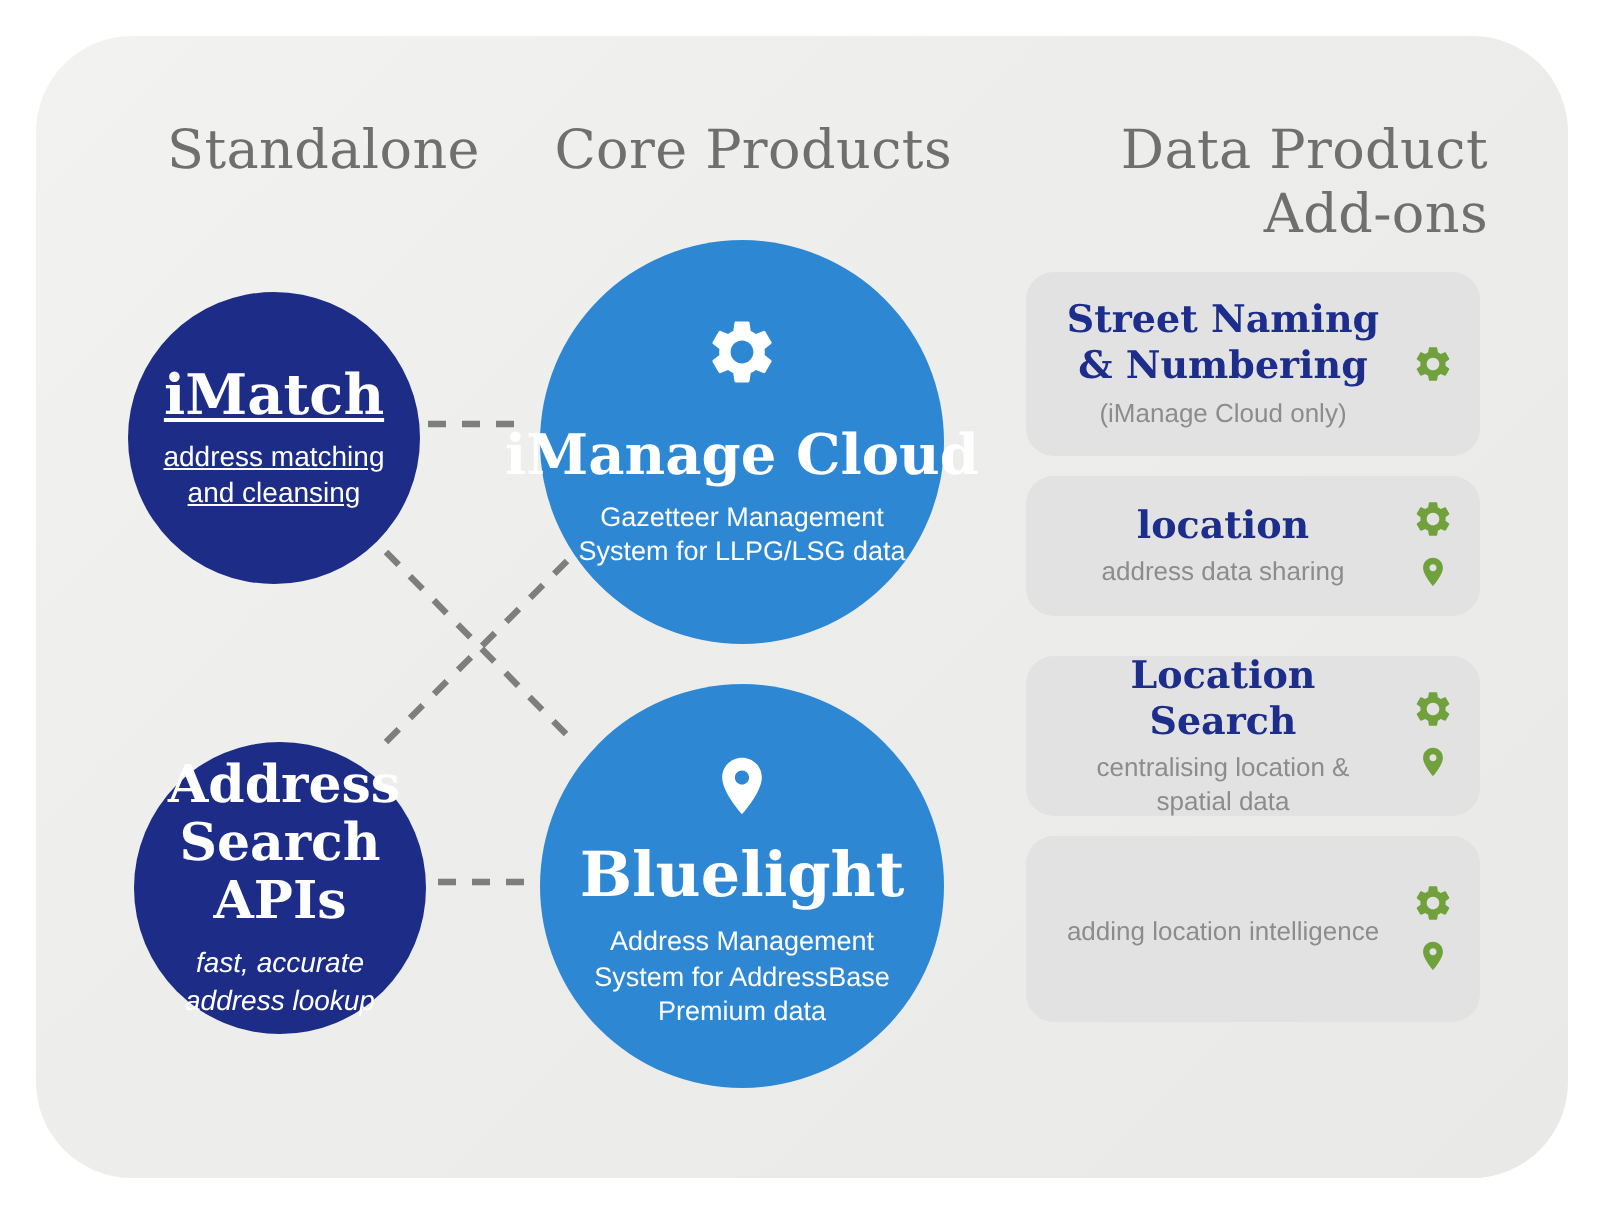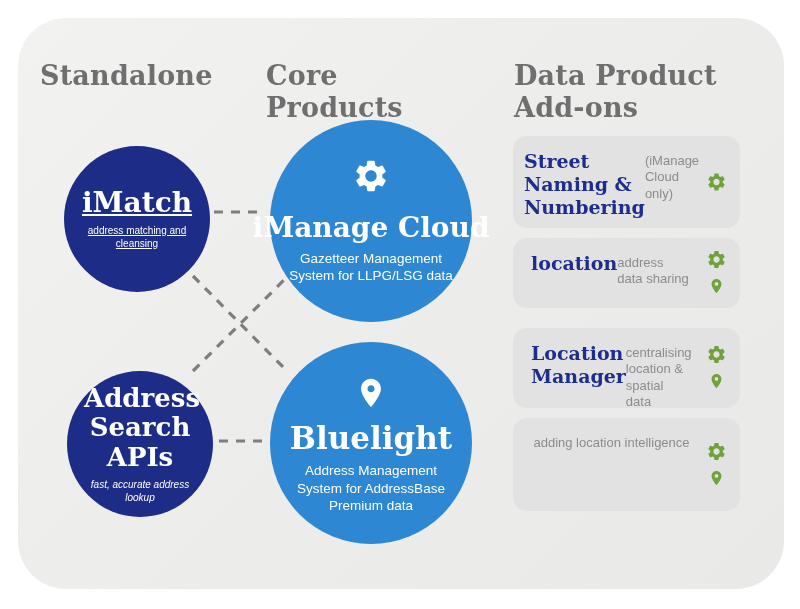--- a/index.html
+++ b/index.html
@@ -4,22 +4,22 @@
 <style>
   * { margin: 0; padding: 0; box-sizing: border-box; }
   html, body { width: 800px; height: 609px; background: #ffffff; overflow: hidden;
     font-family: "Liberation Sans", sans-serif; }
   .stage { position: relative; width: 800px; height: 609px; }
 
   .panel { position: absolute; left: 18px; top: 18px; width: 766px; height: 571px;
     border-radius: 48px;
     background: linear-gradient(135deg, #f2f2f1 0%, #ededec 45%, #e9e9e8 100%); }
 
-  .col-header { position: absolute; text-align: left;
-    font-family: "DejaVu Serif", "Liberation Serif", serif; font-weight: 700;
+  .col-header { position: absolute; text-align: right;
+    font-family: "DejaVu Serif", "Liberation Serif", serif; font-weight: 400;
     font-size: 27px; line-height: 1.18; color: var(--header_text, #6f6f6f);
     letter-spacing: 0.2px; }
   .h-standalone { left: 40px; top: 60px; width: 200px; }
   .h-core { left: 266px; top: 60px; width: 210px; }
   .h-addons { left: 514px; top: 60px; width: 230px; }
 
   .connectors { position: absolute; left: 0; top: 0; width: 800px; height: 609px;
     pointer-events: none; }
 
   .circle { position: absolute; border-radius: 50%; display: flex;
@@ -32,32 +32,32 @@
   .c-apis { left: 67px; top: 371px; width: 146px; height: 146px; justify-content: center; }
   .c-bluelight { left: 270px; top: 342px; width: 202px; height: 202px; }
 
   .circle-title { font-family: "DejaVu Serif", "Liberation Serif", serif;
     font-weight: 700; white-space: nowrap; line-height: 1.05; }
   .c-imatch .circle-title { font-size: 28px; margin-bottom: 6px; }
   .c-imanage .circle-title { font-size: 28px; margin: 18px 0 7px; }
   .c-apis .circle-title { font-size: 26px; white-space: normal; max-width: 112px; line-height: 1.12; margin-bottom: 6px; }
   .c-bluelight .circle-title { font-size: 31px; margin: 7px 0 7px; }
 
-  .circle-sub { font-size: 10px; line-height: 1.3; font-weight: 400; }
+  .circle-sub { font-size: 14px; line-height: 1.3; font-weight: 400; }
   .c-imatch .circle-sub { max-width: 122px; }
   .c-imanage .circle-sub { max-width: 164px; font-size: 13.5px; }
   .c-apis .circle-sub { max-width: 118px; font-style: italic; }
   .c-bluelight .circle-sub { max-width: 170px; font-size: 13.5px; }
 
   .circle-icon svg { display: block; }
 
   .card { position: absolute; left: 513px; width: 227px;
     background: var(--card_bg, #e2e2e2); border-radius: 14px;
-    padding: 14px 48px 14px 18px; display: flex; 
-    justify-content: center; }
+    padding: 14px 48px 14px 18px; display: flex; flex-direction: column;
+    justify-content: center; text-align: center; }
   .card-1 { top: 136px; height: 92px; }
   .card-2 { top: 238px; height: 70px; }
   .card-3 { top: 328px; height: 80px; }
   .card-4 { top: 418px; height: 93px; }
 
   .card-title { font-family: "DejaVu Serif", "Liberation Serif", serif;
     font-weight: 700; font-size: 19px; line-height: 1.22;
     color: var(--navy_text, #1d2d8c); max-width: 168px; }
   .card-sub { font-size: 13px; line-height: 1.25; color: var(--muted_text, #8c8c8c);
     margin-top: 3px; max-width: 170px; }
@@ -140,21 +140,21 @@
       </span>
       <span>
         <svg width="17" height="22" viewBox="0 0 24 24" fill="#71a13d">
           <path d="M12 2C8.13 2 5 5.13 5 9c0 5.25 7 13 7 13s7-7.75 7-13c0-3.87-3.13-7-7-7zm0 9.5c-1.38 0-2.5-1.12-2.5-2.5s1.12-2.5 2.5-2.5 2.5 1.12 2.5 2.5-1.12 2.5-2.5 2.5z"></path>
         </svg>
       </span>
     </div>
   </div>
 
   <div class="card card-3">
-    <div class="card-title">Location Manager</div>
+    <div class="card-title">Location Search</div>
     <div class="card-sub">centralising location &amp; spatial data</div>
     <div class="card-icons">
       <span>
         <svg width="21" height="21" viewBox="0 0 24 24" fill="#71a13d">
           <path d="M19.14 12.94c.04-.3.06-.61.06-.94 0-.32-.02-.64-.07-.94l2.03-1.58c.18-.14.23-.41.12-.61l-1.92-3.32c-.12-.22-.37-.29-.59-.22l-2.39.96c-.5-.38-1.03-.7-1.62-.94l-.36-2.54c-.04-.24-.24-.41-.48-.41h-3.84c-.24 0-.43.17-.47.41l-.36 2.54c-.59.24-1.13.57-1.62.94l-2.39-.96c-.22-.08-.47 0-.59.22L2.74 8.87c-.12.21-.08.47.12.61l2.03 1.58c-.05.3-.09.63-.09.94s.02.64.07.94l-2.03 1.58c-.18.14-.23.41-.12.61l1.92 3.32c.12.22.37.29.59.22l2.39-.96c.5.38 1.03.7 1.62.94l.36 2.54c.05.24.24.41.48.41h3.84c.24 0 .44-.17.47-.41l.36-2.54c.59-.24 1.13-.56 1.62-.94l2.39.96c.22.08.47 0 .59-.22l1.92-3.32c.12-.22.07-.47-.12-.61l-2.01-1.58zM12 15.6c-1.98 0-3.6-1.62-3.6-3.6s1.62-3.6 3.6-3.6 3.6 1.62 3.6 3.6-1.62 3.6-3.6 3.6z"></path>
         </svg>
       </span>
       <span>
         <svg width="17" height="22" viewBox="0 0 24 24" fill="#71a13d">
           <path d="M12 2C8.13 2 5 5.13 5 9c0 5.25 7 13 7 13s7-7.75 7-13c0-3.87-3.13-7-7-7zm0 9.5c-1.38 0-2.5-1.12-2.5-2.5s1.12-2.5 2.5-2.5 2.5 1.12 2.5 2.5-1.12 2.5-2.5 2.5z"></path>

